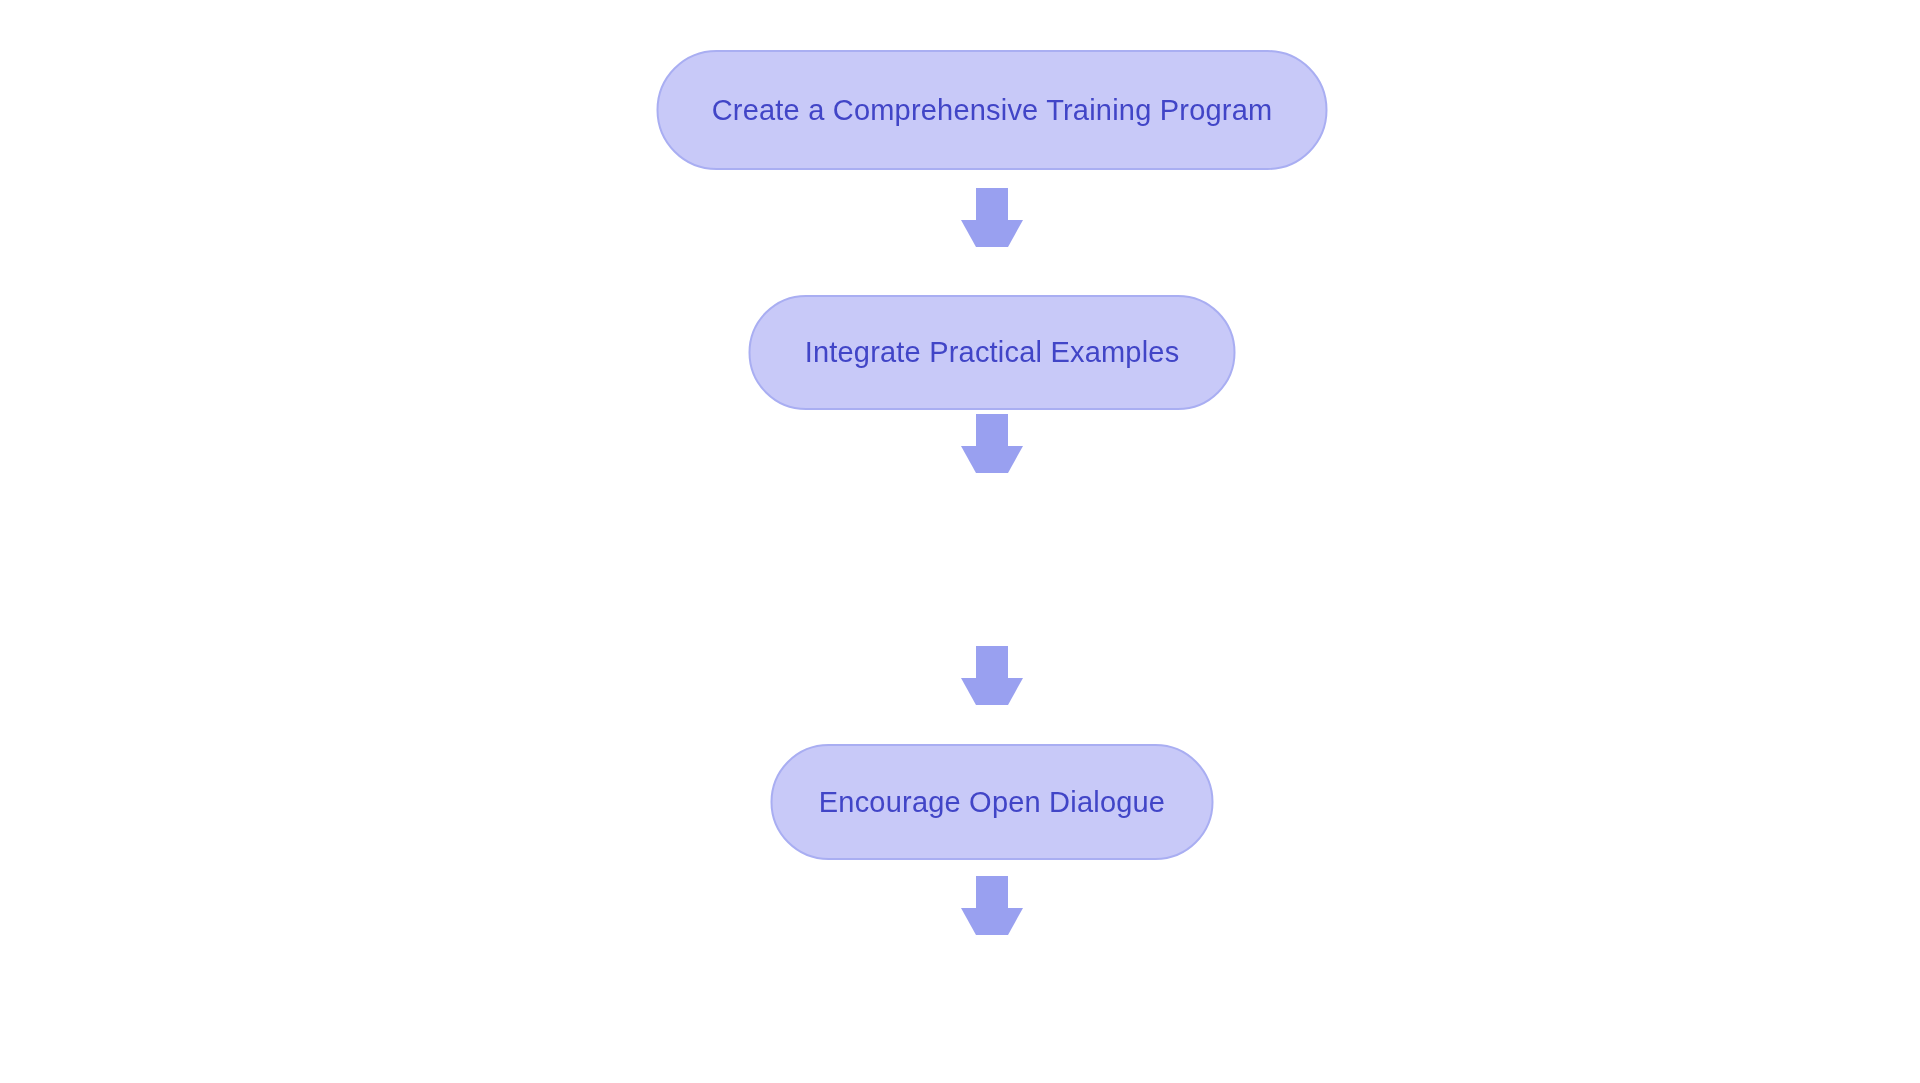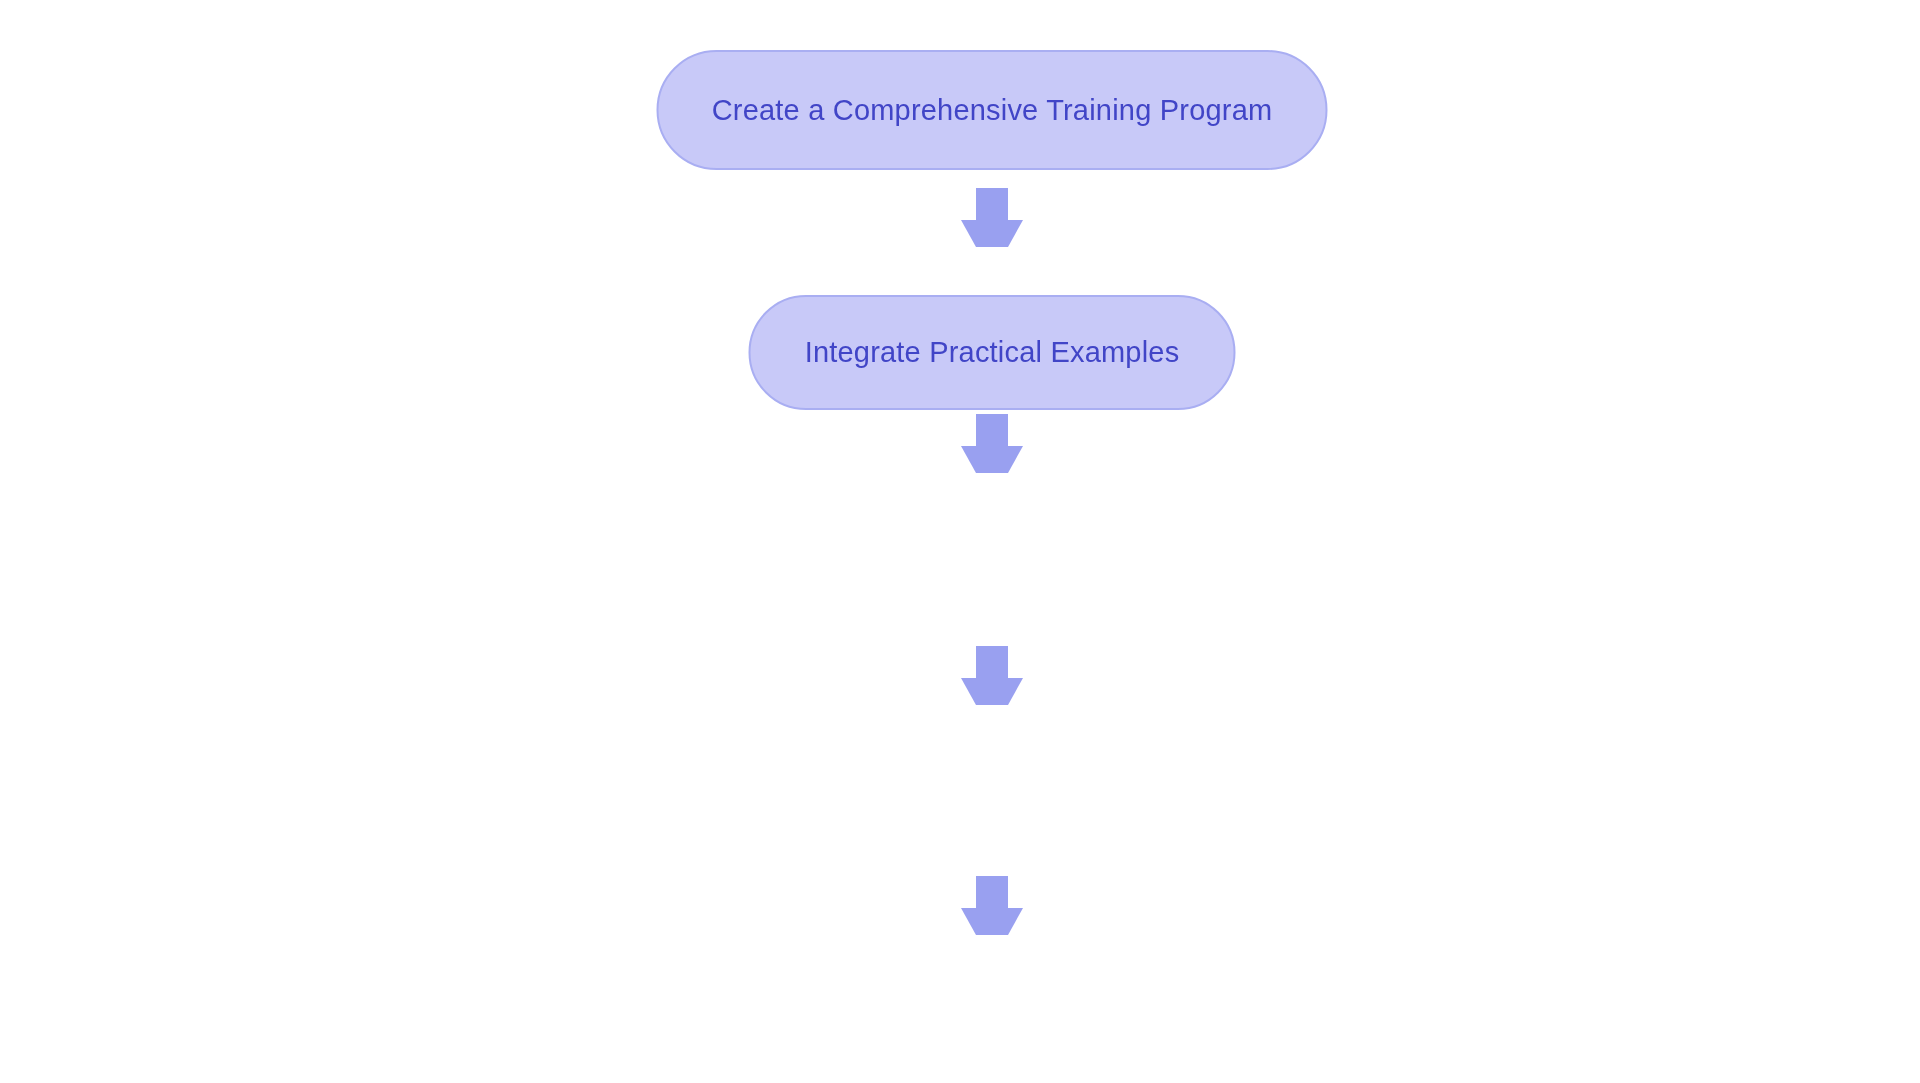--- a/index.html
+++ b/index.html
@@ -84,20 +84,23 @@
     <div class="arrow-stem"></div>
     <div class="arrow-head"></div>
   </div>
 
 
   <div class="arrow" style="top:598px;height:114px;">
     <div class="arrow-stem"></div>
     <div class="arrow-head"></div>
   </div>
 
+  <div class="node" style="top:712px;width:443px;height:116px;">
+    <span class="node-label">Encourage Open Dialogue</span>
+  </div>
 
   <div class="arrow" style="top:828px;height:112px;">
     <div class="arrow-stem"></div>
     <div class="arrow-head"></div>
   </div>
 
 
 </div>
 
 </body></html>

